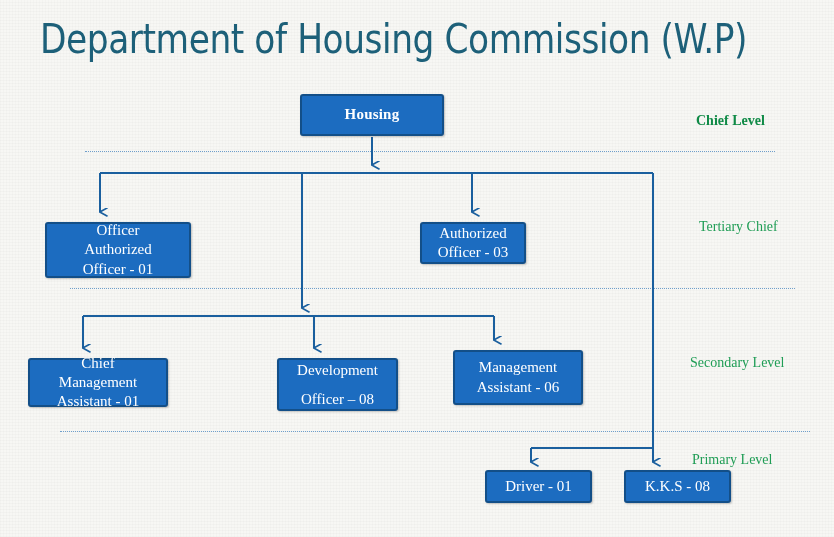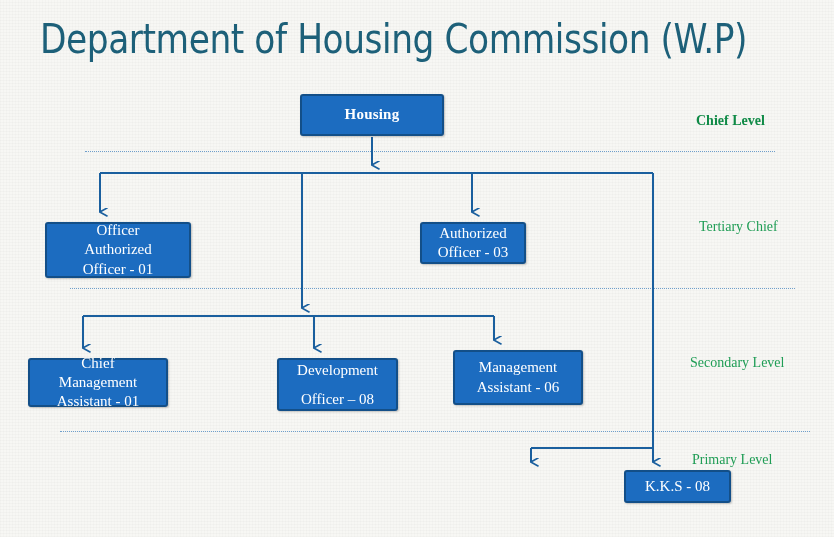--- a/index.html
+++ b/index.html
@@ -169,20 +169,23 @@
   <div class="node" style="left:277px; top:358px; width:121px; height:53px; line-height:1.9;">
     <span class="node-line">Development</span>
     <span class="node-line">Officer – 08</span>
   </div>
 
   <div class="node" style="left:453px; top:350px; width:130px; height:55px;">
     <span class="node-line">Management</span>
     <span class="node-line">Assistant - 06</span>
   </div>
 
+  <div class="node" style="left:485px; top:470px; width:107px; height:33px;">
+    <span class="node-line">Driver - 01</span>
+  </div>
 
   <div class="node" style="left:624px; top:470px; width:107px; height:33px;">
     <span class="node-line">K.K.S - 08</span>
   </div>
 
   <div class="level-label bold" style="left:696px; top:113px;">Chief Level</div>
 
   <div class="level-label" style="left:699px; top:219px;">Tertiary Chief</div>
 
   <div class="level-label" style="left:690px; top:339px;margin-top:16px;">Secondary Level</div>

